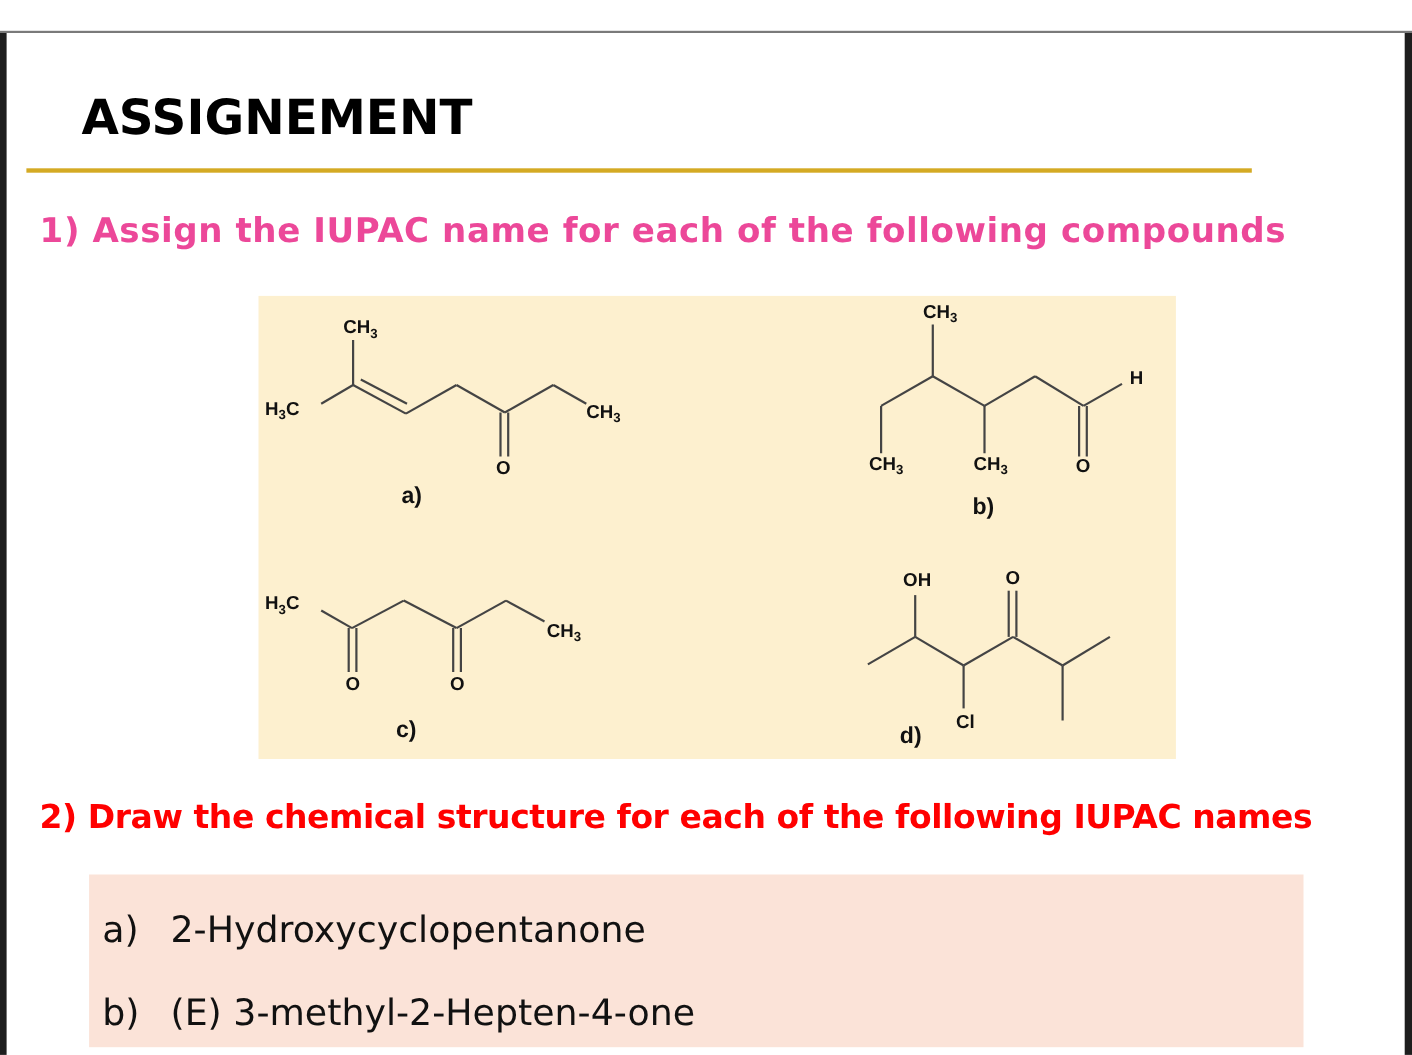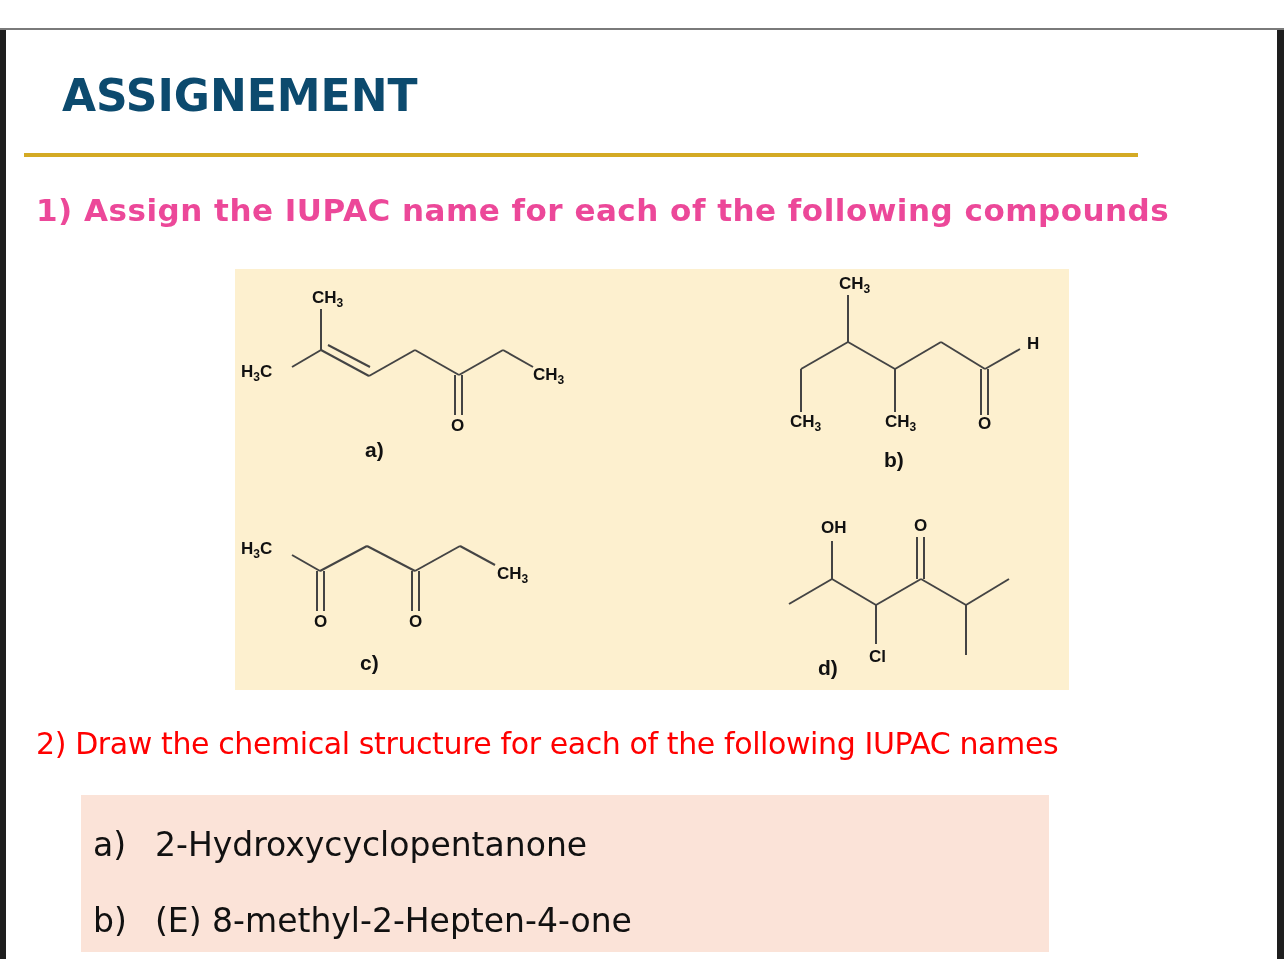--- a/index.html
+++ b/index.html
@@ -1,27 +1,27 @@
 <!DOCTYPE html>
 <html><head>
   <meta charset="utf-8">
   <style>
     html, body { margin:0; padding:0; }
     body { width:1284px; height:959px; position:relative; background:#ffffff; overflow:hidden; font-family:"Liberation Sans", sans-serif; }
     .topstrip { position:absolute; left:0; top:0; width:1284px; height:28px; background:#ffffff; }
     .topline { position:absolute; left:0; top:28px; width:1284px; height:2px; background:#7a7a7a; }
     .leftbar { position:absolute; left:0; top:30px; width:6px; height:929px; background:#1e1e1e; }
     .rightbar { position:absolute; left:1277px; top:30px; width:7px; height:929px; background:#1e1e1e; }
-    .title { position:absolute; left:58px; top:66px; font-family:"DejaVu Sans", sans-serif; font-weight:bold; font-size:44px; color:#0c4a6e; letter-spacing:0px; margin:4px; }
+    .title { position:absolute; left:58px; top:66px; font-family:"DejaVu Sans", sans-serif; font-weight:bold; font-size:44px; color:#000000; letter-spacing:0px; margin:16px; }
     .rule { position:absolute; left:24px; top:153px; width:1114px; height:4px; background:#d4aa24; }
     .q1 { position:absolute; left:36px; top:192px; font-family:"DejaVu Sans", sans-serif; font-weight:bold; font-size:31px; color:#ec4899; white-space:nowrap; letter-spacing:0.5px; }
-    .q2 { position:absolute; left:36px; top:726px; font-family:"DejaVu Sans", sans-serif; font-weight:normal; font-size:30px; color:#ff0000; white-space:nowrap; letter-spacing:-0.4px; }
+    .q2 { position:absolute; left:36px; top:726px; font-family:"DejaVu Sans", sans-serif; font-weight:bold; font-size:30px; color:#ff0000; white-space:nowrap; letter-spacing:-0.4px; }
     .struct-panel { position:absolute; left:235px; top:269px; width:834px; height:421px; background:#fdf0cf; }
     .struct-panel svg { position:absolute; left:0; top:0; }
-    .names-panel { position:absolute; left:81px; top:795px; width:968px; height:157px; background:#fbe3d8; }
+    .names-panel { position:absolute; left:81px; top:795px; width:1104px; height:157px; background:#fbe3d8; }
     .name-item { position:absolute; left:12px; font-family:"DejaVu Sans", sans-serif; font-size:33px; color:#111; white-space:nowrap; }
     .name-item .lbl { display:inline-block; width:62px; }
     svg text { font-family:"Liberation Sans", sans-serif; font-weight:bold; fill:#111; }
   </style>
 </head>
 <body>
 
 <div class="topstrip"></div>
 <div class="topline"></div>
 <div class="leftbar"></div>
@@ -114,15 +114,15 @@
   </svg>
 </div>
 
 <div class="q2">2) Draw the chemical structure for each of the following IUPAC names</div>
 
 <div class="names-panel">
   <div class="name-item" style="top:30px;">
     <span class="lbl">a)</span><span>2-Hydroxycyclopentanone</span>
   </div>
   <div class="name-item" style="top:106px;">
-    <span class="lbl">b)</span><span>(E) 8-methyl-2-Hepten-4-one</span>
+    <span class="lbl">b)</span><span>(E) 3-methyl-2-Hepten-4-one</span>
   </div>
 </div>
 
 </body></html>

